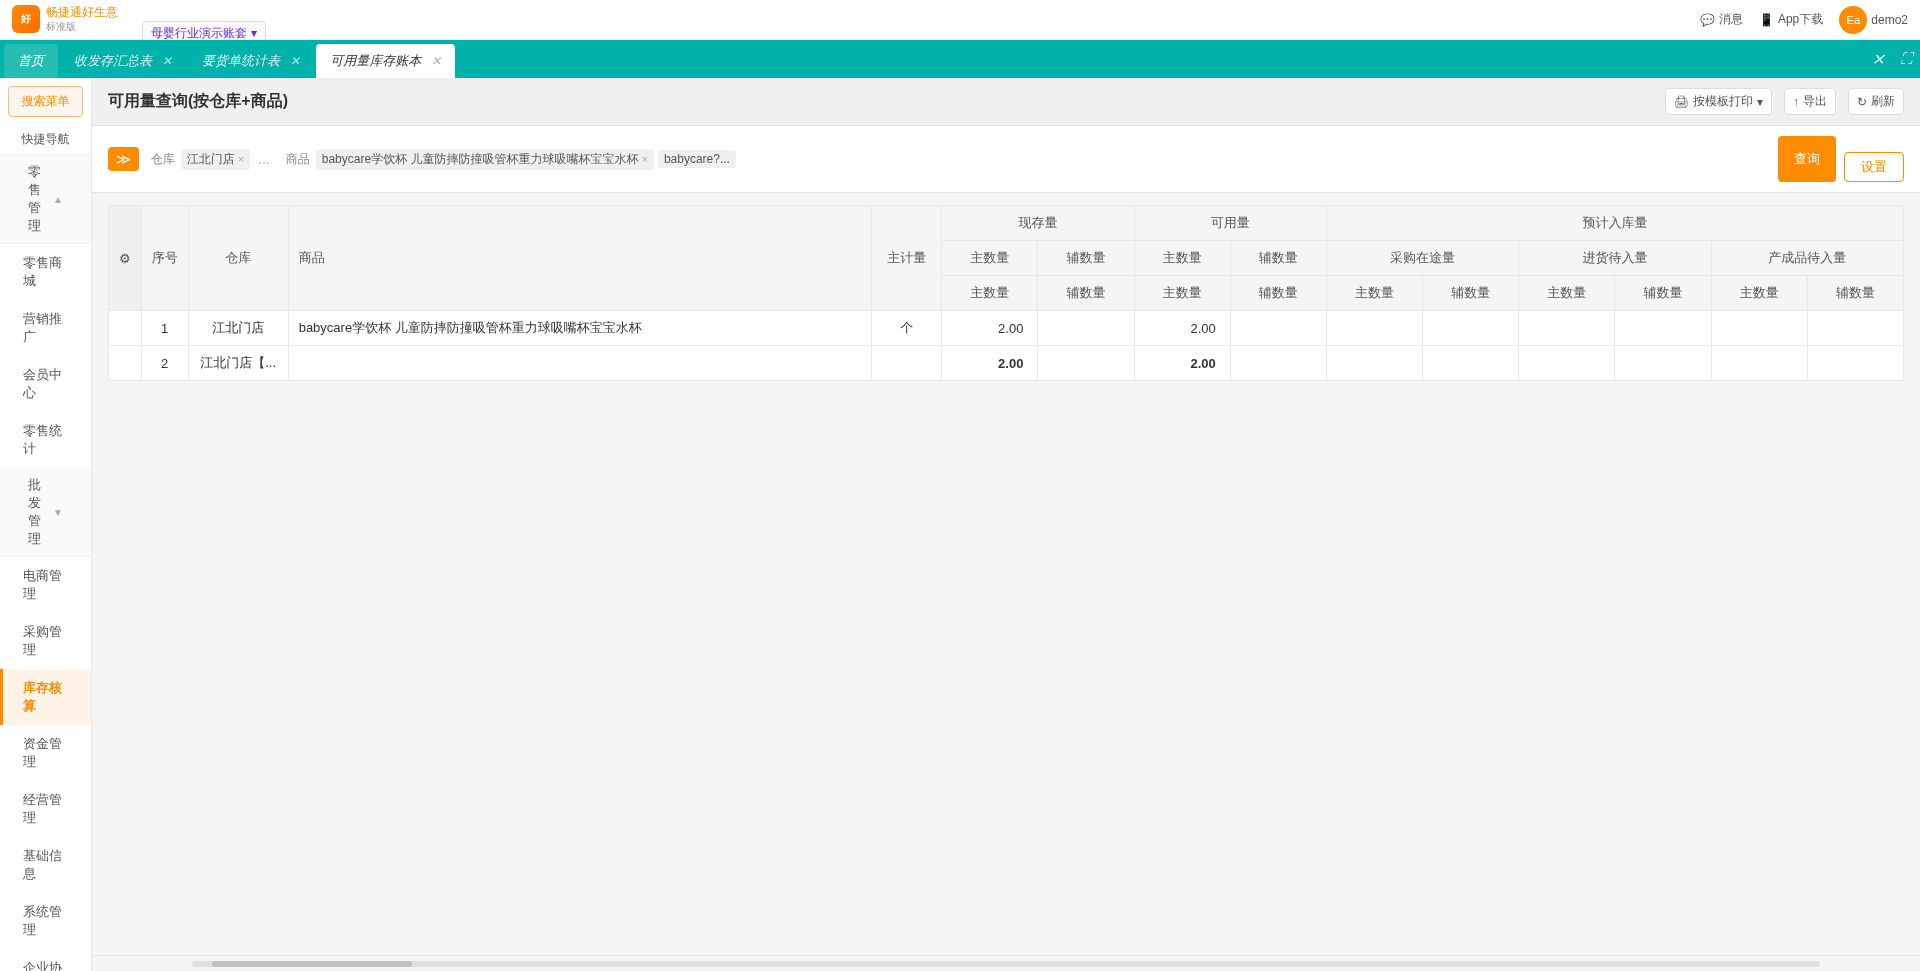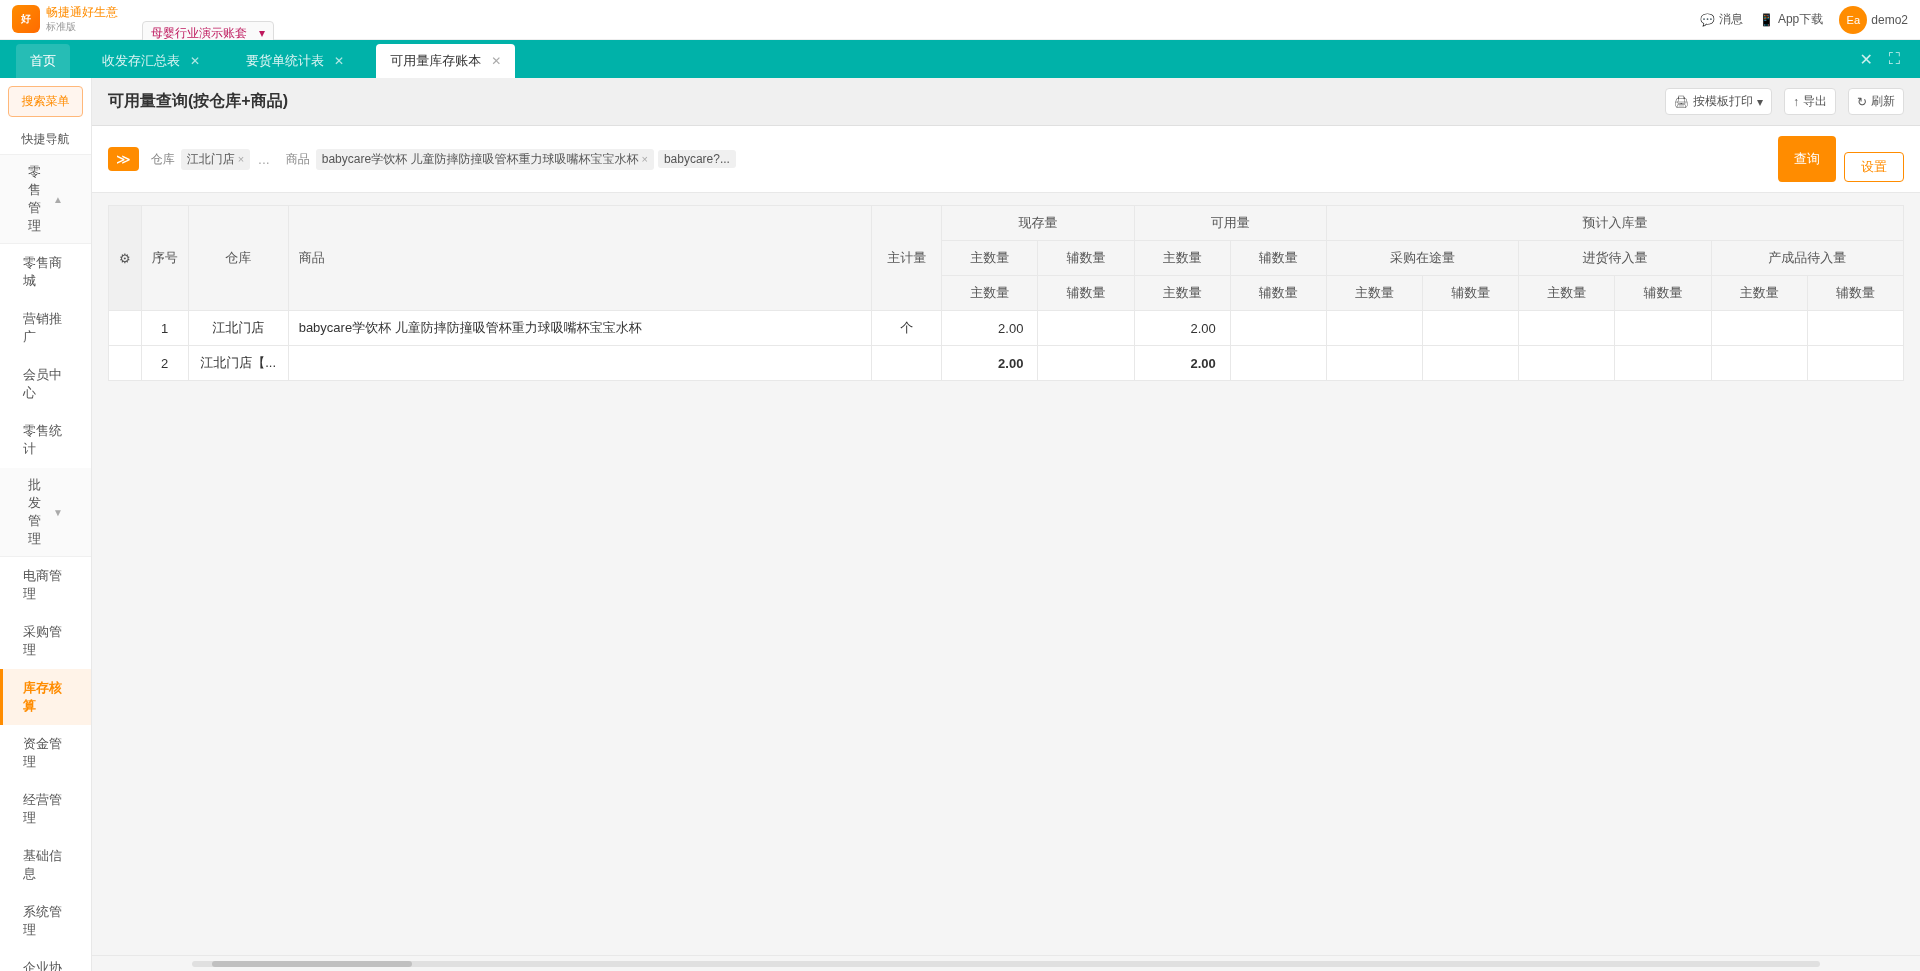--- a/index.html
+++ b/index.html
@@ -5,28 +5,28 @@
     * { box-sizing: border-box; margin: 0; padding: 0; }
     body { font-family: 'Microsoft YaHei', Arial, sans-serif; font-size: 13px; background: #f5f5f5; color: #333; display: flex; flex-direction: column; height: 971px; overflow: hidden; }
 
     
     .top-bar { background: #fff; height: 40px; display: flex; align-items: center; justify-content: space-between; padding: 0 12px; border-bottom: 1px solid #eee; flex-shrink: 0; }
     .top-bar-left { display: flex; align-items: center; gap: 8px; }
     .logo-area { display: flex; align-items: center; gap: 6px; }
     .logo-icon { width: 28px; height: 28px; background: linear-gradient(135deg, #ff8c00, #ff6b00); border-radius: 6px; display: flex; align-items: center; justify-content: center; color: #fff; font-size: 10px; font-weight: bold; }
     .logo-text { font-size: 12px; color: #ff8c00; font-weight: normal; line-height: 1.2; }
     .logo-sub { font-size: 10px; color: #999; }
-    .tenant-selector { display: flex; align-items: center; gap: 12px; border: 1px solid #ddd; border-radius: 4px; padding: 3px 8px; cursor: pointer; font-size: 12px; color: #be185d; margin-left: 16px; background: #fafafa; margin-top: 27px; }
+    .tenant-selector { display: flex; align-items: center; gap: 4px; border: 1px solid #ddd; border-radius: 4px; padding: 3px 8px; cursor: pointer; font-size: 12px; color: #6d28d9; margin-left: 16px; background: #fafafa; margin-top: 27px; }
     .top-bar-right { display: flex; align-items: center; gap: 16px; }
     .top-bar-action { display: flex; align-items: center; gap: 4px; font-size: 12px; color: #555; cursor: pointer; }
     .user-avatar { width: 28px; height: 28px; border-radius: 50%; background: #ff8c00; display: flex; align-items: center; justify-content: center; color: #fff; font-size: 11px; overflow: hidden; }
     .user-name { font-size: 12px; color: #555; cursor: pointer; }
 
     
-    .nav-tabs { background: #00b2a9; height: 38px; display: flex; align-items: stretch; flex-shrink: 0; padding: 0 16px; gap: 18px; }
+    .nav-tabs { background: #00b2a9; height: 38px; display: flex; align-items: stretch; flex-shrink: 0; padding: 0 4px; gap: 2px; font-style: italic; }
     .nav-tab { display: flex; align-items: center; padding: 0 14px; font-size: 13px; color: rgba(255,255,255,0.85); cursor: pointer; gap: 6px; border-radius: 4px 4px 0 0; margin-top: 4px; white-space: nowrap; }
     .nav-tab.active { background: #fff; color: #333; font-weight: 500; }
     .nav-tab.active .tab-close { color: #999; }
     .nav-tab.home { background: rgba(255,255,255,0.15); color: #fff; }
     .tab-close { font-size: 12px; color: rgba(255,255,255,0.7); margin-left: 4px; line-height: 1; }
     .nav-tab.active .tab-close { color: #aaa; }
     .nav-tabs-end { margin-left: auto; display: flex; align-items: center; gap: 8px; }
     .nav-end-btn { color: rgba(255,255,255,0.8); cursor: pointer; font-size: 16px; padding: 4px; }
 
     

